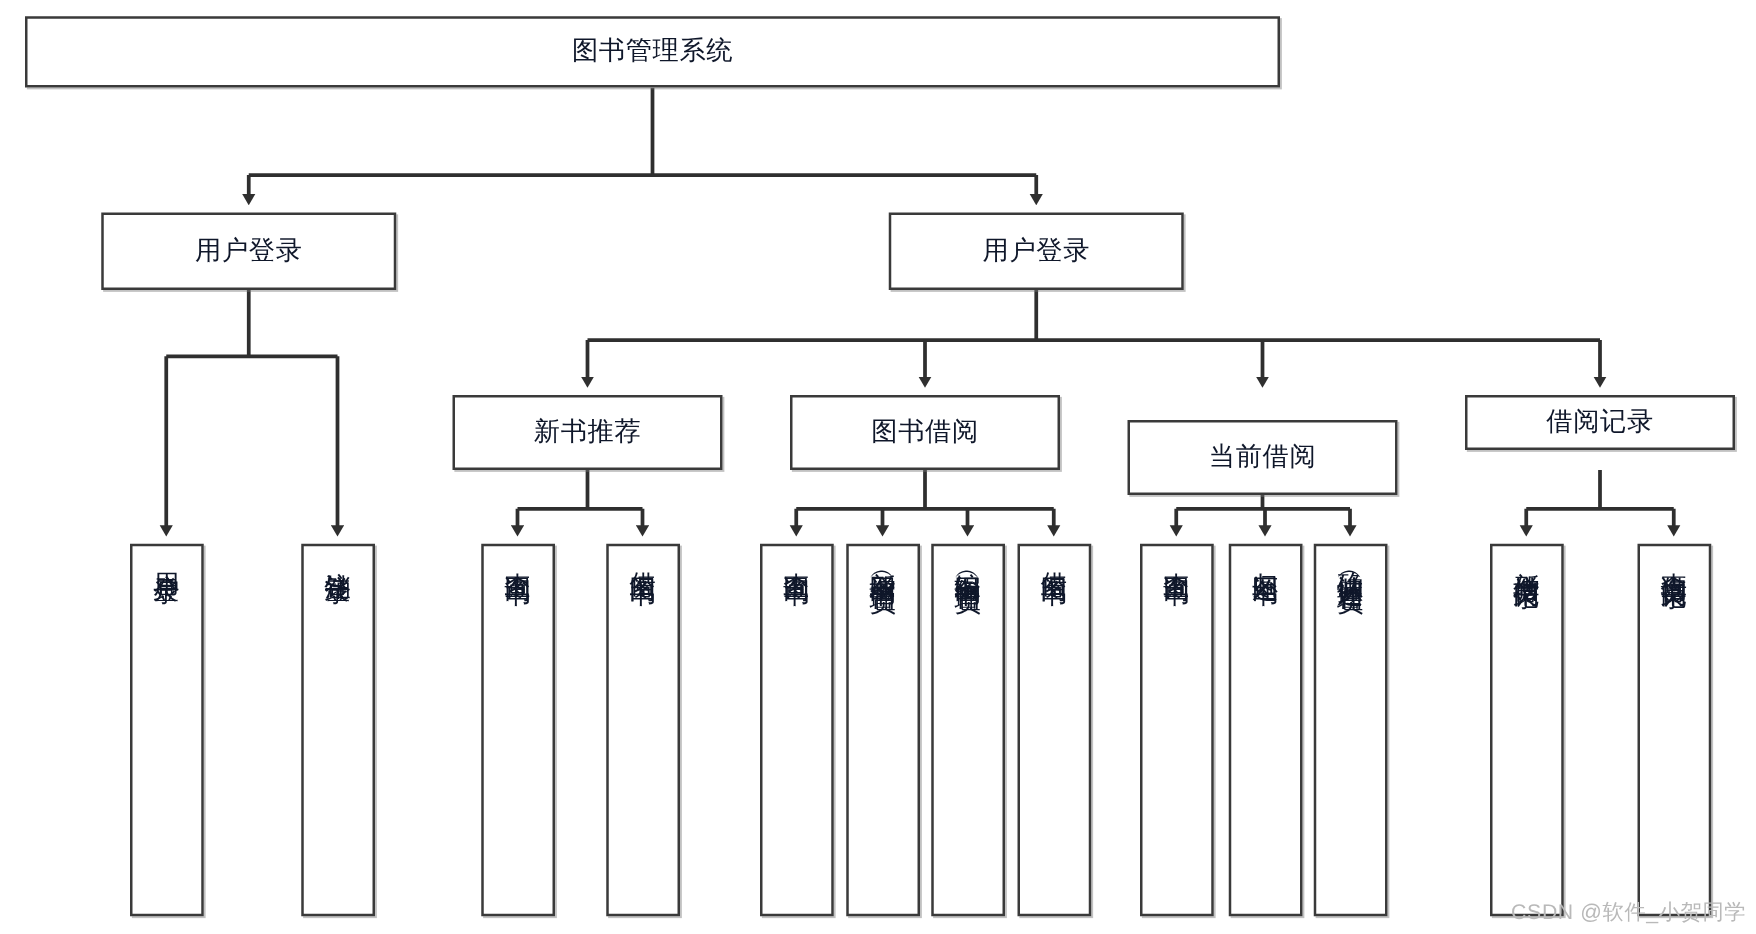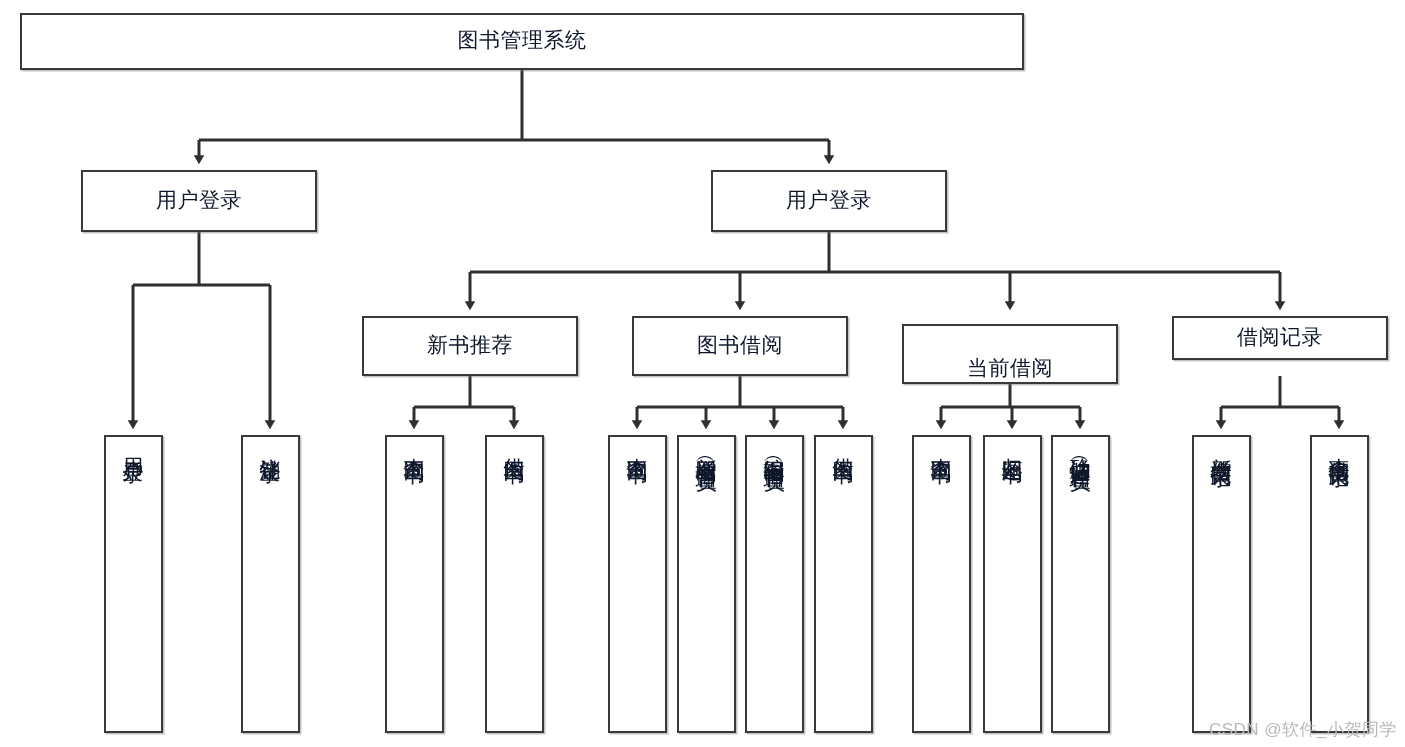--- a/index.html
+++ b/index.html
@@ -137,21 +137,21 @@
   <div class="node-box level1-box" style="left: 711px; top: 170px; width: 236px; height: 62px;">
     <span class="node-label">用户登录</span>
   </div>
 
   <div class="node-box level2-box" style="left: 362px; top: 316px; width: 216px; height: 60px; align-items: center;">
     <span class="node-label">新书推荐</span>
   </div>
   <div class="node-box level2-box" style="left: 632px; top: 316px; width: 216px; height: 60px;">
     <span class="node-label">图书借阅</span>
   </div>
-  <div class="node-box level2-box" style="left: 902px; top: 324px; width: 216px; height: 60px; align-items: flex-end;">
+  <div class="node-box level2-box" style="left: 902px; top: 336px; width: 216px; height: 60px;">
     <span class="node-label">当前借阅</span>
   </div>
   <div class="node-box level2-box" style="left: 1172px; top: 316px; width: 216px; height: 44px;">
     <span class="node-label">借阅记录</span>
   </div>
 
   <div class="node-box leaf-box" style="left: 104px; top: 435px; width: 59px; height: 298px;">
     <span class="node-label vertical">用户登录</span>
   </div>
   <div class="node-box leaf-box" style="left: 241px; top: 435px; width: 59px; height: 298px;">

